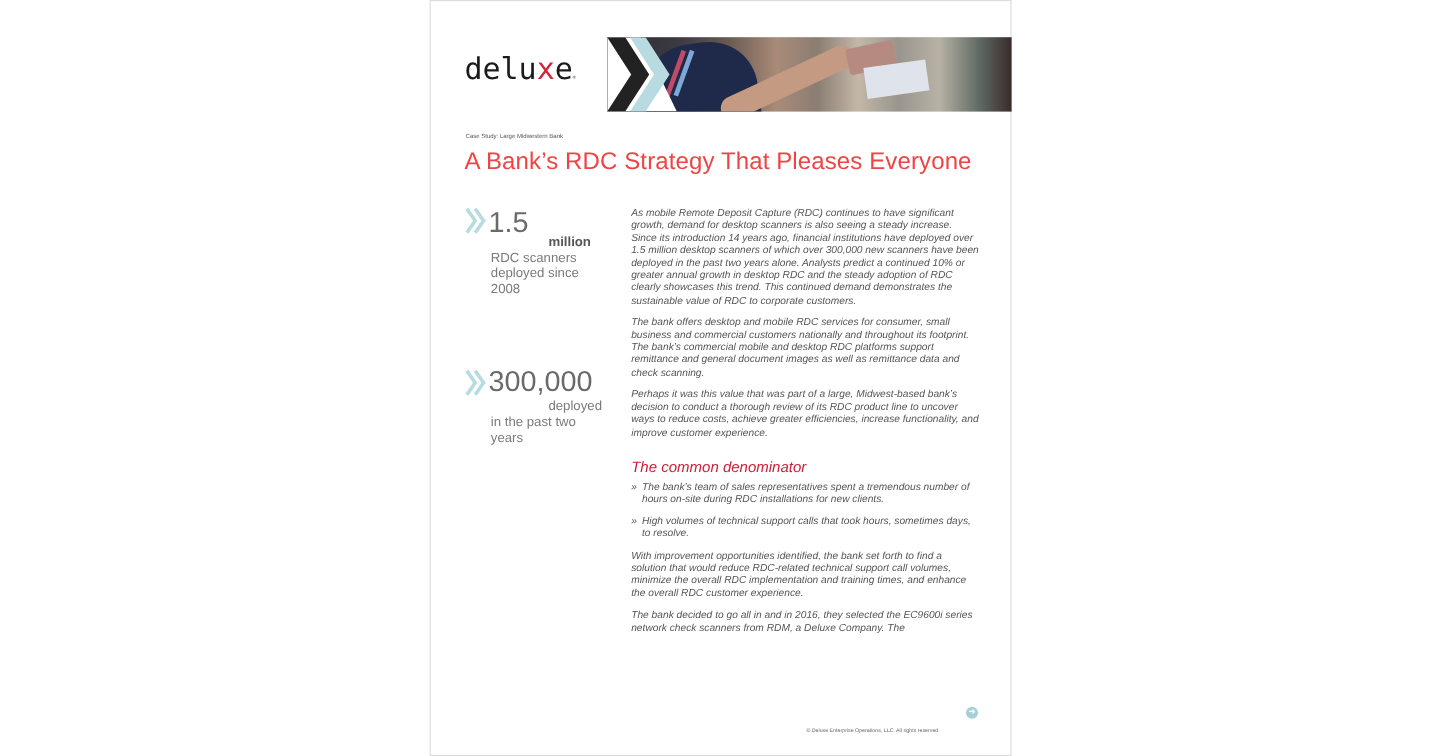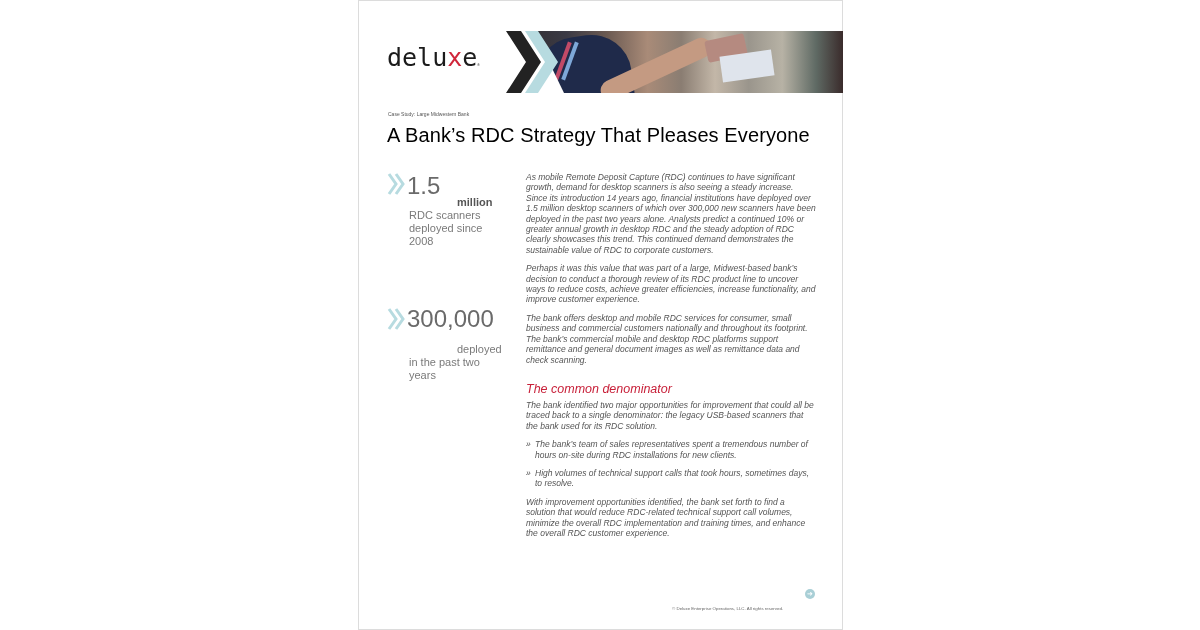--- a/index.html
+++ b/index.html
@@ -40,21 +40,21 @@
   .hero .check {
     position: absolute; left: 215px; top: 22px; width: 52px; height: 26px;
     background: #dfe4ec; transform: rotate(-8deg);
   }
   .chev { position: absolute; top: 0; height: 62px; }
 
   .eyebrow {
     position: absolute; left: 29px; top: 110px; font-size: 5px; color: #555;
   }
   .title {
-    position: absolute; left: 28px; top: 123px; font-size: 20px; color: #000000; font-weight: normal;
+    position: absolute; left: 28px; top: 123px; font-size: 20px; color: #ef4444; font-weight: normal;
     letter-spacing: 0.1px;
   }
 
   .stat { position: absolute; left: 28px; }
   .stat .arrow { position: absolute; left: 0; top: 0; }
   .stat .big { position: absolute; left: 20px; font-size: 24px; color: #6a6a6a; line-height: 1; }
   .stat .desc { position: absolute; left: 22px; font-size: 11px; color: #7a7a7a; line-height: 13px; width: 100px; }
   .stat .desc b { color: #555; font-weight: bold; padding-left: 48px; }
 
   .body-col {
@@ -109,31 +109,31 @@
     <div class="big" style="top:2px;">1.5</div>
     <div class="desc" style="top:24px;"><b>million</b><span> RDC scanners deployed since 2008</span></div>
   </div>
 
   <div class="stat" style="top:306px;">
     <svg class="arrow" width="20" height="22" viewBox="0 0 20 22" style="top:1px;">
       <polyline points="2,1 9,11 2,21" fill="none" stroke="#b7dbe0" stroke-width="3"></polyline>
       <polyline points="9,1 16,11 9,21" fill="none" stroke="#b7dbe0" stroke-width="3"></polyline>
     </svg>
     <div class="big" style="top:0px;">300,000</div>
-    <div class="desc" style="top:36px;"><b></b><span>deployed in the past two years</span></div>
+    <div class="desc" style="top:26px;"><b></b><span>deployed in the past two years</span></div>
   </div>
 
   <div class="body-col">
     <p>As mobile Remote Deposit Capture (RDC) continues to have significant growth, demand for desktop scanners is also seeing a steady increase. Since its introduction 14 years ago, financial institutions have deployed over 1.5 million desktop scanners of which over 300,000 new scanners have been deployed in the past two years alone. Analysts predict a continued 10% or greater annual growth in desktop RDC and the steady adoption of RDC clearly showcases this trend. This continued demand demonstrates the sustainable value of RDC to corporate customers.</p>
+    <p>The bank offers desktop and mobile RDC services for consumer, small business and commercial customers nationally and throughout its footprint. The bank’s commercial mobile and desktop RDC platforms support remittance and general document images as well as remittance data and check scanning.</p>
     <p>Perhaps it was this value that was part of a large, Midwest-based bank’s decision to conduct a thorough review of its RDC product line to uncover ways to reduce costs, achieve greater efficiencies, increase functionality, and improve customer experience.</p>
-    <p>The bank offers desktop and mobile RDC services for consumer, small business and commercial customers nationally and throughout its footprint. The bank’s commercial mobile and desktop RDC platforms support remittance and general document images as well as remittance data and check scanning.</p>
     <h2>The common denominator</h2>
-    <p>The bank identified two major opportunities for improvement that could all be traced back to a single denominator: the legacy USB-based scanners that the bank used for its RDC solution.</p>
     <ul>
       <li><span class="bullet">»</span><span>The bank’s team of sales representatives spent a tremendous number of hours on-site during RDC installations for new clients.</span></li>
       <li><span class="bullet">»</span><span>High volumes of technical support calls that took hours, sometimes days, to resolve.</span></li>
     </ul>
     <p>With improvement opportunities identified, the bank set forth to find a solution that would reduce RDC-related technical support call volumes, minimize the overall RDC implementation and training times, and enhance the overall RDC customer experience.</p>
+    <p>The bank decided to go all in and in 2016, they selected the EC9600i series network check scanners from RDM, a Deluxe Company. The</p>
   </div>
 
   <div class="next-btn">➜</div>
   <div class="footer">© Deluxe Enterprise Operations, LLC. All rights reserved.</div>
 </div>
 
 </body></html>

